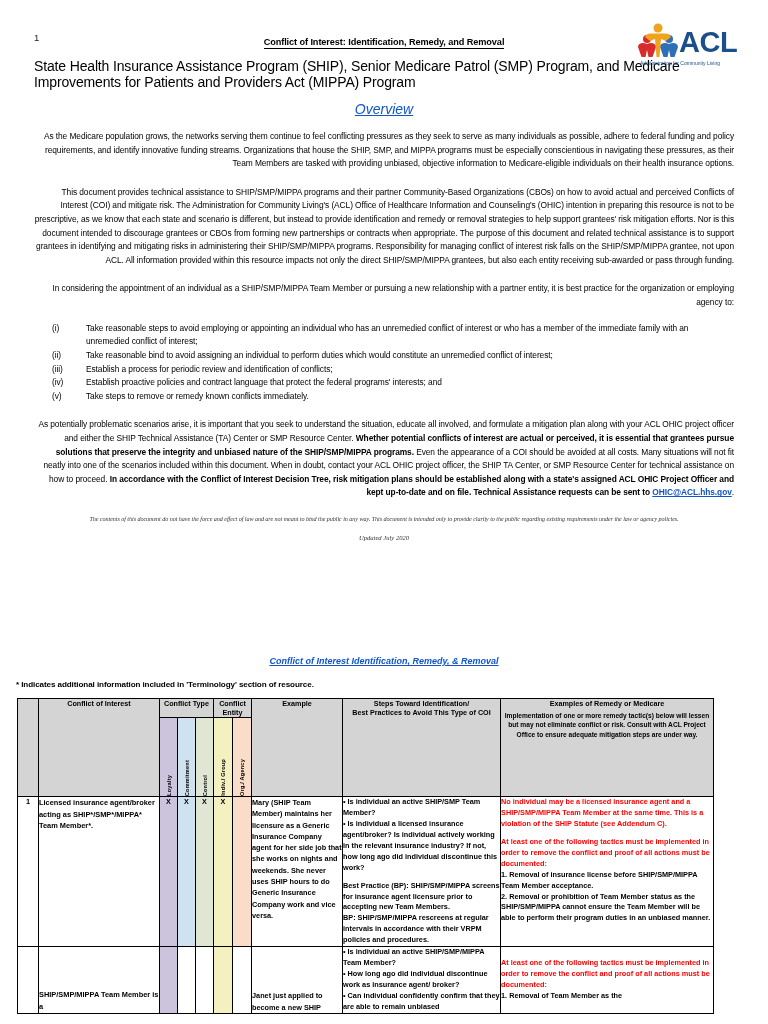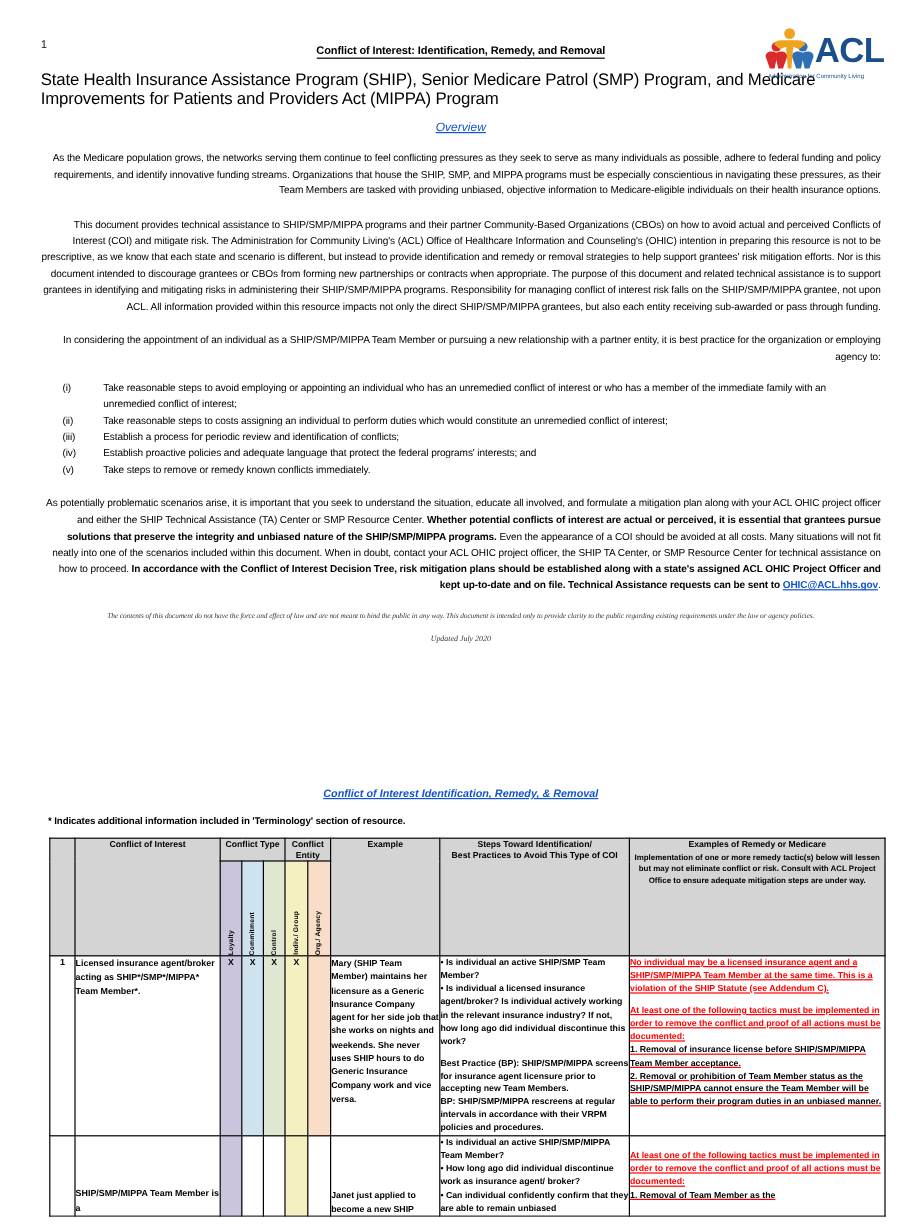--- a/index.html
+++ b/index.html
@@ -14,21 +14,21 @@
 
   .page {
     position: relative;
     width: 768px;
     background: #fff;
     padding: 0;
   }
 
   
   .page1 { position: relative; height: 582px; padding: 0 34px; }
-  .page2 { position: relative; padding: 0 40px; }
+  .page2 { position: relative; padding: 0 16px; }
 
   .page-num {
     position: absolute;
     left: 34px;
     top: 32px;
     font-size: 9.5px;
     color: #1a1a1a;
   }
 
   .logo {
@@ -54,21 +54,21 @@
     text-align: left;
     font-size: 14px;
     font-weight: normal;
     margin-top: 11px;
     letter-spacing: -0.15px;
   }
 
   .overview {
     text-align: center;
     margin-top: 11px;
-    font-size: 10px;
+    font-size: 14px;
     font-style: italic;
     color: #1155cc;
     text-decoration: underline;
   }
 
   p.body {
     font-size: 8.4px;
     line-height: 1.62;
     margin: 13px 0 0 0;
     text-align: right;
@@ -214,21 +214,20 @@
     font-weight: bold;
     line-height: 1.5;
     padding: 3px 4px;
   }
   td.remedy {
     font-size: 7.3px;
     font-weight: bold;
     line-height: 1.5;
     padding: 3px 4px;
     color: #ff0000;
-    text-decoration: underline;
   }
   td.remedy .blk { color: #000; }
   .sp { height: 7px; }
 </style>
 </head>
 <body>
 
 <div class="page">
 
   <div class="page1">
@@ -268,29 +267,29 @@
     <p class="body gap">This document provides technical assistance to SHIP/SMP/MIPPA programs and their partner Community-Based Organizations (CBOs) on how to avoid actual and perceived Conflicts of Interest (COI) and mitigate risk. The Administration for Community Living's (ACL) Office of Healthcare Information and Counseling's (OHIC) intention in preparing this resource is not to be prescriptive, as we know that each state and scenario is different, but instead to provide identification and remedy or removal strategies to help support grantees' risk mitigation efforts.  Nor is this document intended to discourage grantees or CBOs from forming new partnerships or contracts when appropriate.  The purpose of this document and related technical assistance is to support grantees in identifying and mitigating risks in administering their SHIP/SMP/MIPPA programs. Responsibility for managing conflict of interest risk falls on the SHIP/SMP/MIPPA grantee, not upon ACL. All information provided within this resource impacts not only the direct SHIP/SMP/MIPPA grantees, but also each entity receiving sub-awarded or pass through funding.</p>
     <p class="body gap">In considering the appointment of an individual as a SHIP/SMP/MIPPA Team Member or pursuing a new relationship with a partner entity, it is best practice for the organization or employing agency to:</p>
 
     <div class="list">
       <div class="list-item">
         <span class="rn">(i)</span>
         <span class="tx">Take reasonable steps to avoid employing or appointing an individual who has an unremedied conflict of interest or who has a member of the immediate family with an unremedied conflict of interest;</span>
       </div>
       <div class="list-item">
         <span class="rn">(ii)</span>
-        <span class="tx">Take reasonable steps to costs assigning an individual to perform duties which would constitute an unremedied conflict of interest;</span>
+        <span class="tx">Take reasonable bind to avoid assigning an individual to perform duties which would constitute an unremedied conflict of interest;</span>
       </div>
       <div class="list-item">
         <span class="rn">(iii)</span>
         <span class="tx">Establish a process for periodic review and identification of conflicts;</span>
       </div>
       <div class="list-item">
         <span class="rn">(iv)</span>
-        <span class="tx">Establish proactive policies and adequate language that protect the federal programs' interests; and</span>
+        <span class="tx">Establish proactive policies and contract language that protect the federal programs' interests; and</span>
       </div>
       <div class="list-item">
         <span class="rn">(v)</span>
         <span class="tx">Take steps to remove or remedy known conflicts immediately.</span>
       </div>
     </div>
 
     <p class="body gap"><span>As potentially problematic scenarios arise, it is important that you seek to understand the situation, educate all involved, and formulate a mitigation plan along with your ACL OHIC project officer and either the SHIP Technical Assistance (TA) Center or SMP Resource Center. </span><span class="b">Whether potential conflicts of interest are actual or perceived, it is essential that grantees pursue solutions that preserve the integrity and unbiased nature of the SHIP/SMP/MIPPA programs.</span><span> Even the appearance of a COI should be avoided at all costs.  Many situations will not fit neatly into one of the scenarios included within this document. When in doubt, contact your ACL OHIC project officer, the SHIP TA Center, or SMP Resource Center for technical assistance on how to proceed.  </span><span class="b">In accordance with the Conflict of Interest Decision Tree</span><span class="b">, risk mitigation plans should be established along with a state's assigned ACL OHIC Project Officer and kept up-to-date and on file. Technical Assistance requests can be sent to </span><a class="mail" href="#">OHIC@ACL.hhs.gov</a><span>.</span></p>
 
     <div class="disclaimer">The contents of this document do not have the force and effect of law and are not meant to bind the public in any way. This document is intended only to provide clarity to the public regarding existing requirements under the law or agency policies.</div>

